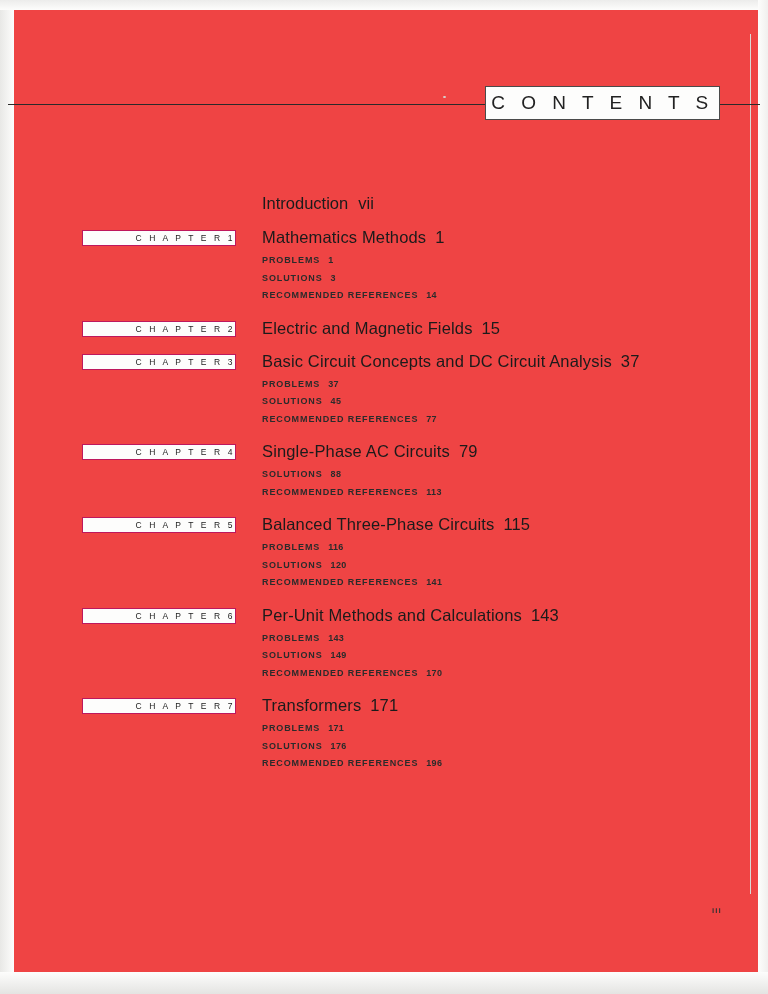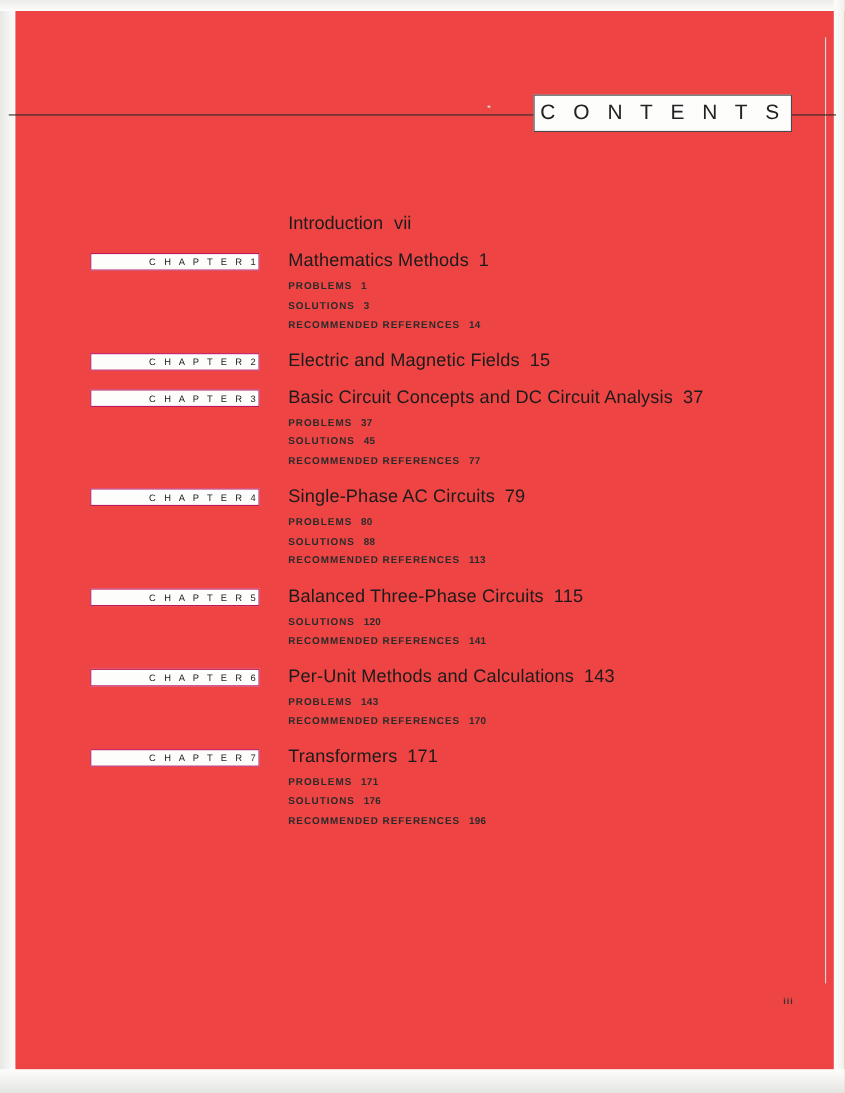--- a/index.html
+++ b/index.html
@@ -251,48 +251,49 @@
       </div>
     </div>
 
     <div class="entry">
       <div class="chapter-tag">C H A P T E R   4</div>
       <div class="entry-main">
         <div class="chapter-title">
           <span>Single-Phase AC Circuits</span><span class="pg">79</span>
         </div>
         <div class="sublist">
-          <div class="subrow"><span>PROBLEMS</span><span class="sp"></span><span class="num">80</span></div>
           <div class="subrow"><span>SOLUTIONS</span><span class="sp"></span><span class="num">88</span></div>
           <div class="subrow"><span>RECOMMENDED REFERENCES</span><span class="sp"></span><span class="num">113</span></div>
         </div>
       </div>
     </div>
 
     <div class="entry">
       <div class="chapter-tag">C H A P T E R   5</div>
       <div class="entry-main">
         <div class="chapter-title">
           <span>Balanced Three-Phase Circuits</span><span class="pg">115</span>
         </div>
         <div class="sublist">
+          <div class="subrow"><span>PROBLEMS</span><span class="sp"></span><span class="num">116</span></div>
           <div class="subrow"><span>SOLUTIONS</span><span class="sp"></span><span class="num">120</span></div>
           <div class="subrow"><span>RECOMMENDED REFERENCES</span><span class="sp"></span><span class="num">141</span></div>
         </div>
       </div>
     </div>
 
     <div class="entry">
       <div class="chapter-tag">C H A P T E R   6</div>
       <div class="entry-main">
         <div class="chapter-title">
           <span>Per-Unit Methods and Calculations</span><span class="pg">143</span>
         </div>
         <div class="sublist">
           <div class="subrow"><span>PROBLEMS</span><span class="sp"></span><span class="num">143</span></div>
+          <div class="subrow"><span>SOLUTIONS</span><span class="sp"></span><span class="num">149</span></div>
           <div class="subrow"><span>RECOMMENDED REFERENCES</span><span class="sp"></span><span class="num">170</span></div>
         </div>
       </div>
     </div>
 
     <div class="entry">
       <div class="chapter-tag">C H A P T E R   7</div>
       <div class="entry-main">
         <div class="chapter-title">
           <span>Transformers</span><span class="pg">171</span>

